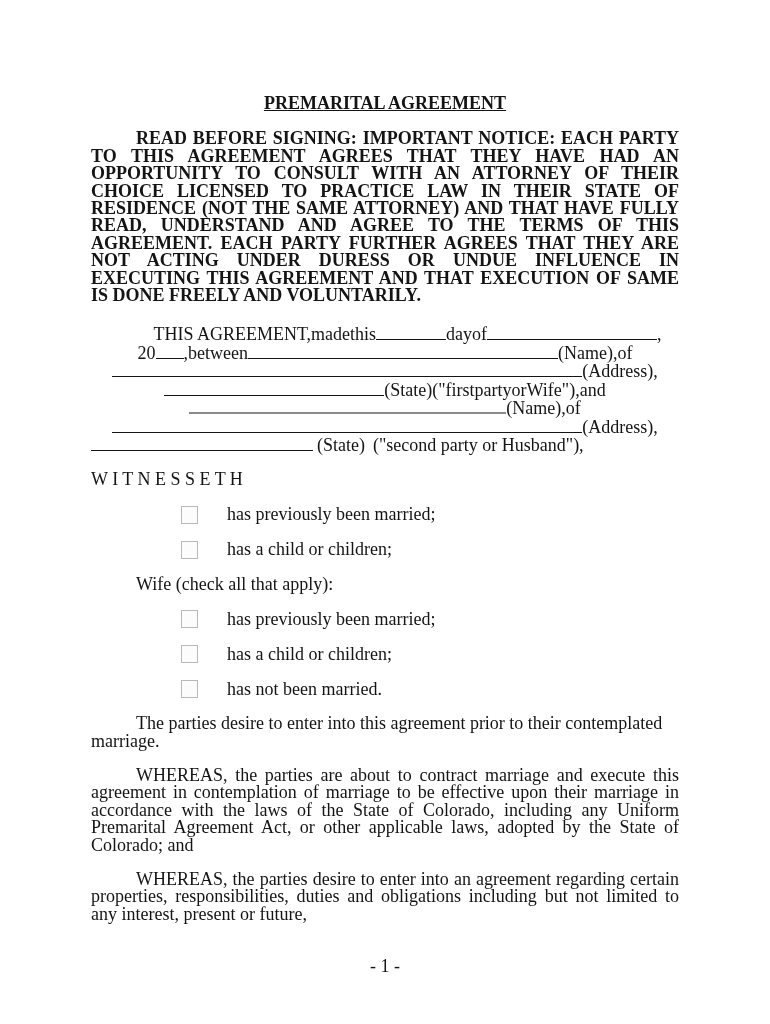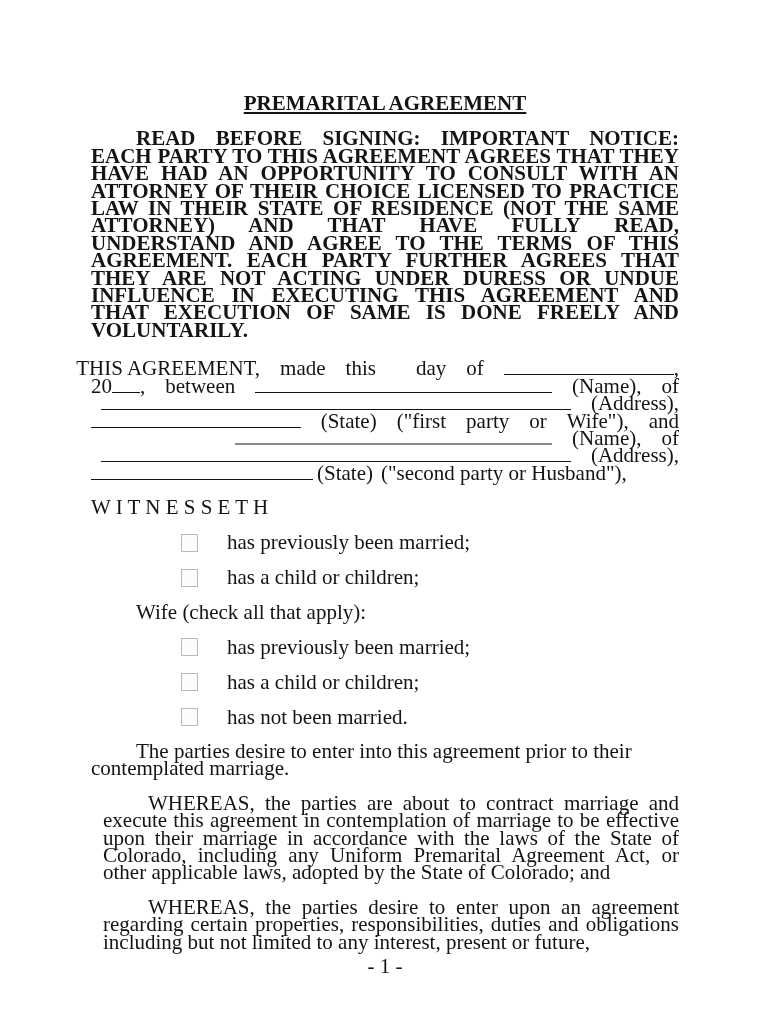--- a/index.html
+++ b/index.html
@@ -1,41 +1,41 @@
 <!DOCTYPE html>
 <html><head>
 <meta charset="utf-8">
 <style>
   html,body { margin:0; padding:0; background:#ffffff; }
   .page {
     position:relative; width:770px; height:1024px; box-sizing:border-box;
     padding:95px 91px 0 91px; background:#ffffff; overflow:hidden;
-    font-family:"Liberation Serif", serif; font-size:21px; line-height:17.4px; color:#141414;
+    font-family:"Liberation Serif", serif; font-size:18px; line-height:17.4px; color:#141414;
   }
   .title { text-align:center; font-weight:bold; margin:0 0 18px 0; }
   .title .u { text-decoration:underline; }
   .notice { font-weight:bold; text-align:justify; text-indent:45px; margin:0 0 21px 0; }
 
   .fillpara { margin:0 0 17px 0; }
-  .jline { display:flex; justify-content:flex-end; align-items:baseline; white-space:nowrap;gap:20px; }
+  .jline { display:flex; justify-content:center; align-items:baseline; white-space:nowrap; }
   .jline.indent { padding-left:45px; }
   .pair { display:inline-flex; align-items:baseline; }
   .blank { display:inline-block; height:14px; border-bottom:1px solid #141414; }
   .b28 { width:28px; } .b70 { width:70px; } .b170 { width:170px; }
   .b220 { width:220px; } .b222 { width:222px; } .b310 { width:310px; } .b470 { width:470px; }
   .gray-field { display:inline-block; height:13px; width:317px; border-bottom:2px solid #8a8a8a; }
   .l7 { white-space:nowrap; }
   .l7 .gap2 { margin-left:8px; }
   .l7 .gap1 { margin-left:4px; }
 
   .witness { margin:0 0 17px 0; }
   .ind-line { text-indent:45px; margin:0 0 17px 0; }
   .cbrow { display:flex; align-items:flex-end; margin:0 0 17px 90px; height:18px; }
   .cb { width:15px; height:16px; border:1px solid #b9b9b9; background:#fcfcfc; margin-right:29px; flex:none; }
-  .para { text-align:justify; text-indent:45px; margin:0 0 17px 12px; }
+  .para { text-align:justify; text-indent:45px; margin:0 0 17px 0; }
   .footer { position:absolute; left:0; top:958px; width:100%; text-align:center; }
 </style>
 </head>
 <body>
 
 <div class="page">
 
   <div class="title"><span class="u">PREMARITAL AGREEMENT</span></div>
 
   <div class="notice">READ BEFORE SIGNING:  IMPORTANT NOTICE:  EACH PARTY TO THIS AGREEMENT AGREES THAT THEY HAVE HAD AN OPPORTUNITY TO CONSULT WITH AN ATTORNEY OF THEIR CHOICE LICENSED TO PRACTICE LAW IN THEIR STATE OF RESIDENCE (NOT THE SAME ATTORNEY) AND THAT HAVE FULLY READ, UNDERSTAND AND AGREE TO THE TERMS OF THIS AGREEMENT. EACH PARTY FURTHER AGREES THAT THEY ARE NOT ACTING UNDER DURESS OR UNDUE INFLUENCE IN EXECUTING THIS AGREEMENT AND THAT EXECUTION OF SAME IS DONE FREELY AND VOLUNTARILY.</div>
@@ -116,17 +116,17 @@
   <div class="cbrow">
     <span class="cb"></span>
     <span>has not been married.</span>
   </div>
 
   <div class="ind-line">The parties desire to enter into this agreement prior to their contemplated marriage.</div>
 
 
   <div class="para">WHEREAS, the parties are about to contract marriage and execute this agreement in contemplation of marriage to be effective upon their marriage in accordance with the laws of the State of Colorado, including any Uniform Premarital Agreement Act, or other applicable laws, adopted by the State of Colorado; and</div>
 
-  <div class="para">WHEREAS, the parties desire to enter upon an agreement regarding certain properties, responsibilities, duties and obligations including but not limited to any interest, present or future,</div>
+  <div class="para">WHEREAS, the parties desire to enter into an agreement regarding certain properties, responsibilities, duties and obligations including but not limited to any interest, present or future,</div>
 
   <div class="footer">- 1 -</div>
 
 </div>
 
 </body></html>

